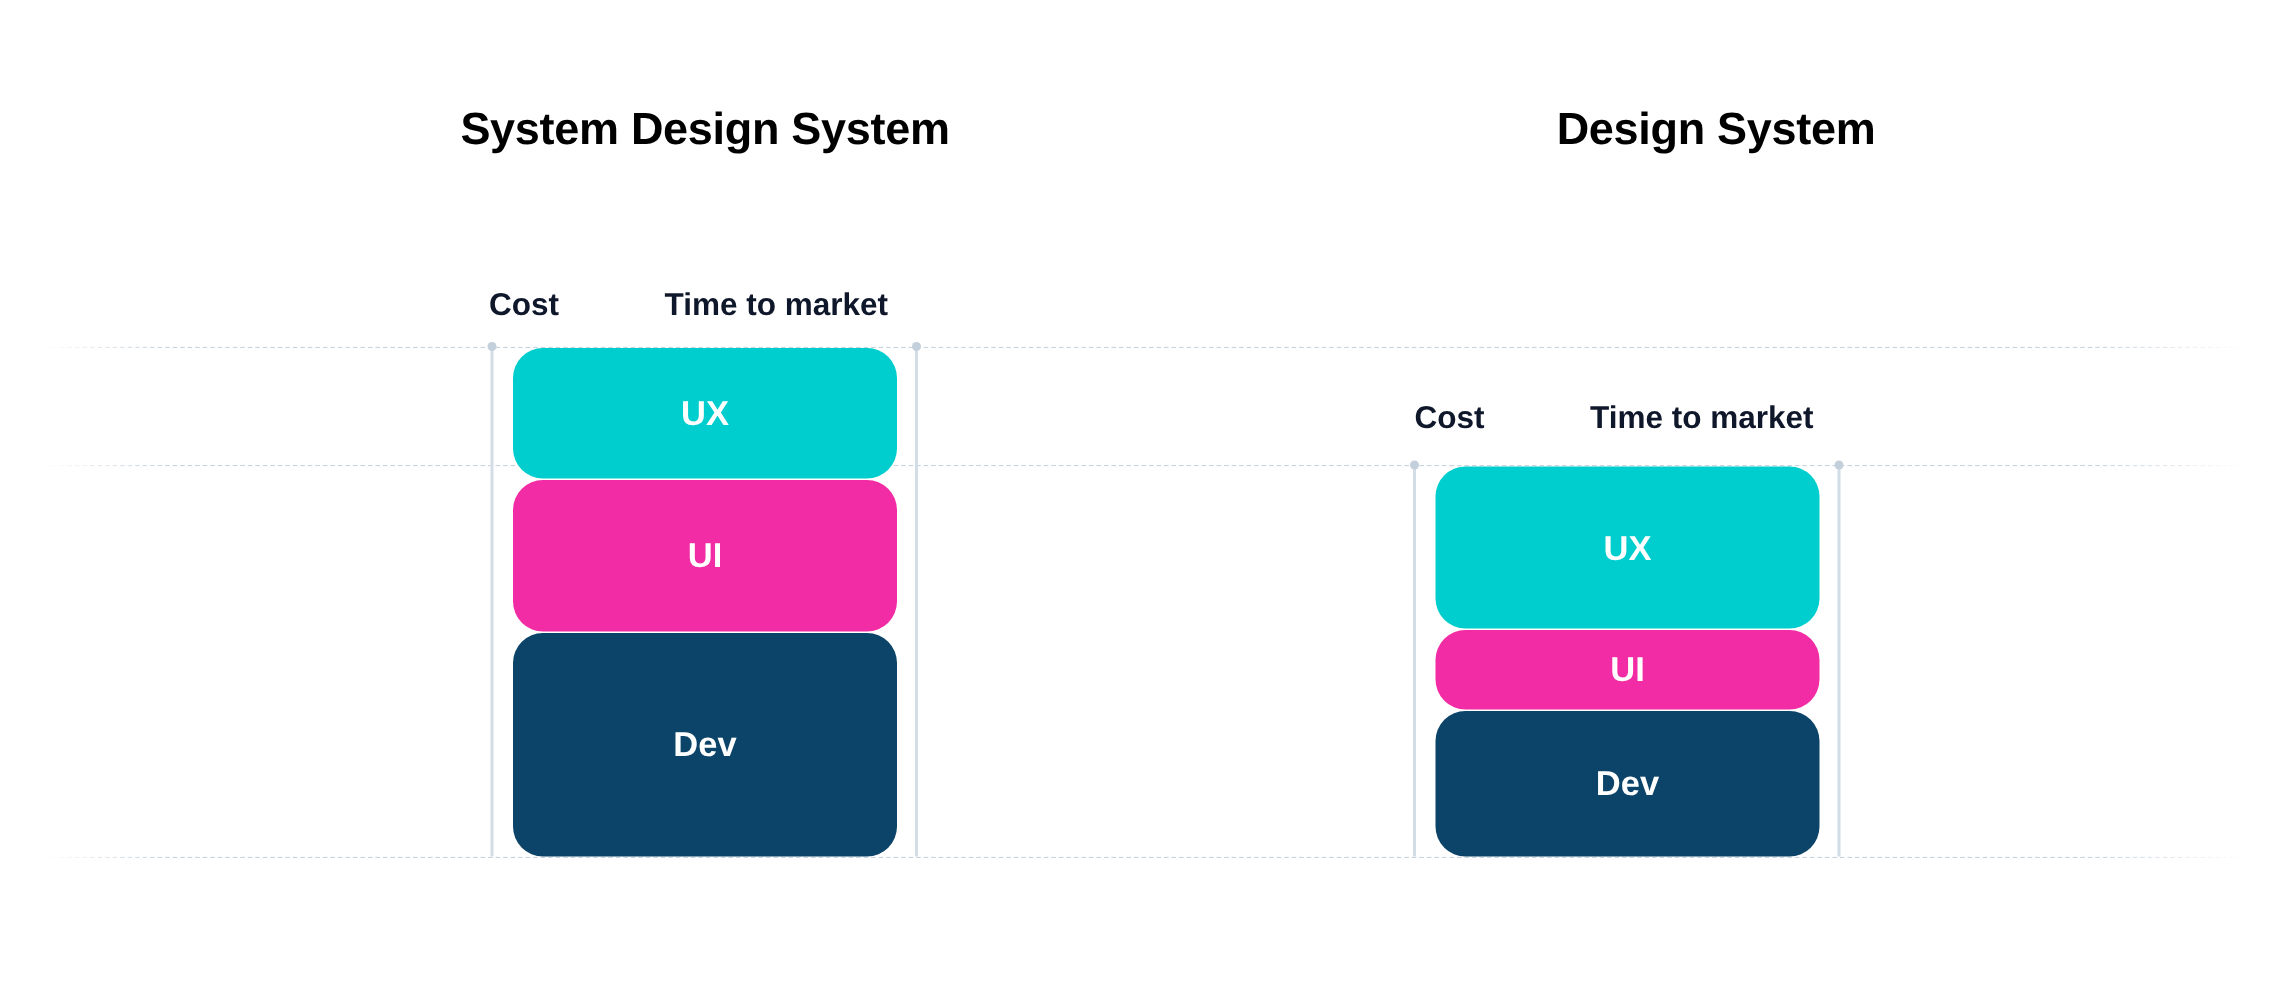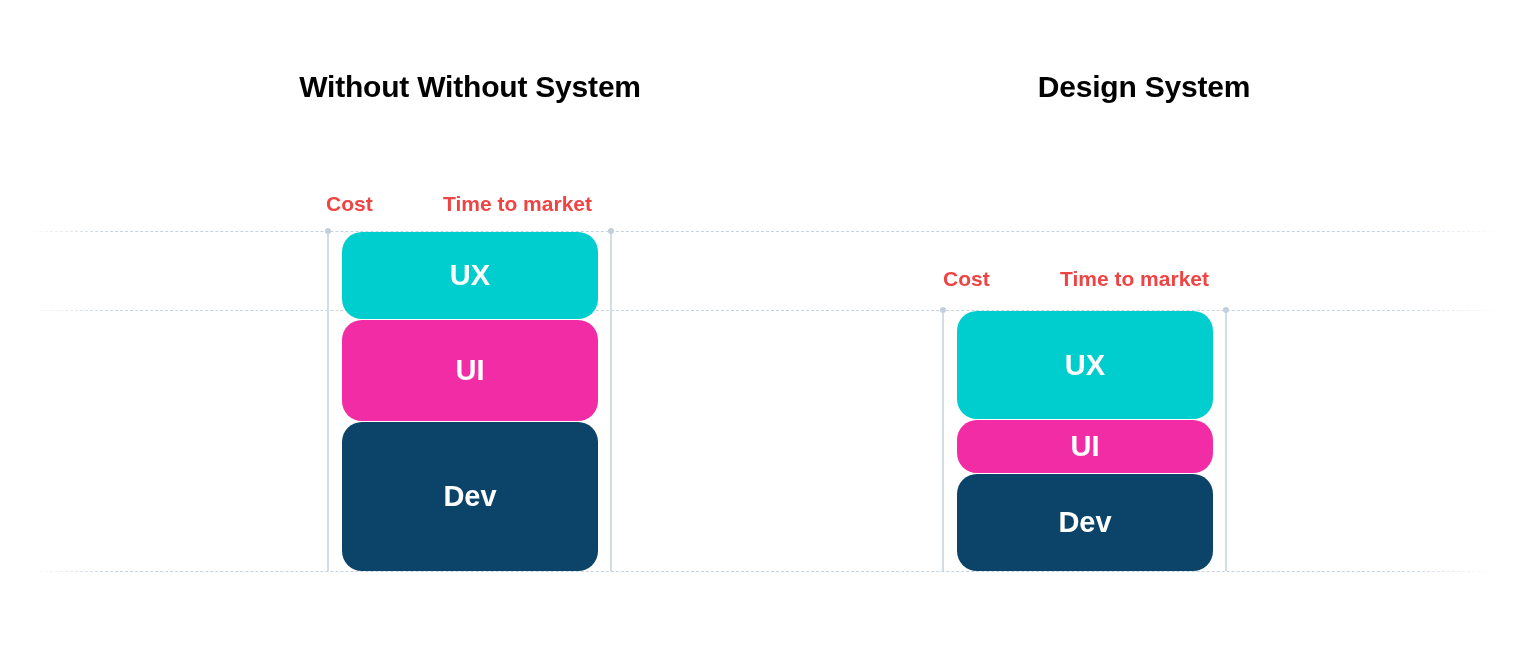--- a/index.html
+++ b/index.html
@@ -43,43 +43,43 @@
       width: 6px;
       height: 6px;
       border-radius: 50%;
       background: #c3d0db;
       transform: translate(-50%, -50%);
     }
     .axis-label {
       position: absolute;
       font-size: 21px;
       font-weight: 700;
-      color: #ef4444;
+      color: #0f172a;
       white-space: nowrap;
     }
     .block {
       position: absolute;
       border-radius: 20px;
       display: flex;
       align-items: center;
       justify-content: center;
       color: #ffffff;
-      font-size: 29px;
+      font-size: 23px;
       font-weight: 700;
     }
   </style>
 </head>
 <body>
 
 <div class="hline" style="top:231px;"></div>
 <div class="hline" style="top:310px;"></div>
 <div class="hline" style="top:571px;"></div>
 
 <div>
-  <div class="title" style="left:470px;">Without Without System</div>
+  <div class="title" style="left:470px;">System Design System</div>
 
   <div class="axis-label" style="left:326px; top:192px;">Cost</div>
   <div class="axis-label" style="left:443px; top:192px;">Time to market</div>
 
   <div class="vline" style="left:327px; top:231px; height:340px;"></div>
   <div class="dot" style="left:328px; top:231px;"></div>
   <div class="vline" style="left:610px; top:231px; height:340px;"></div>
   <div class="dot" style="left:611px; top:231px;"></div>
 
   <div class="block" style="left:342px; top:232px; width:256px; height:87px; background:#00CECE;">

